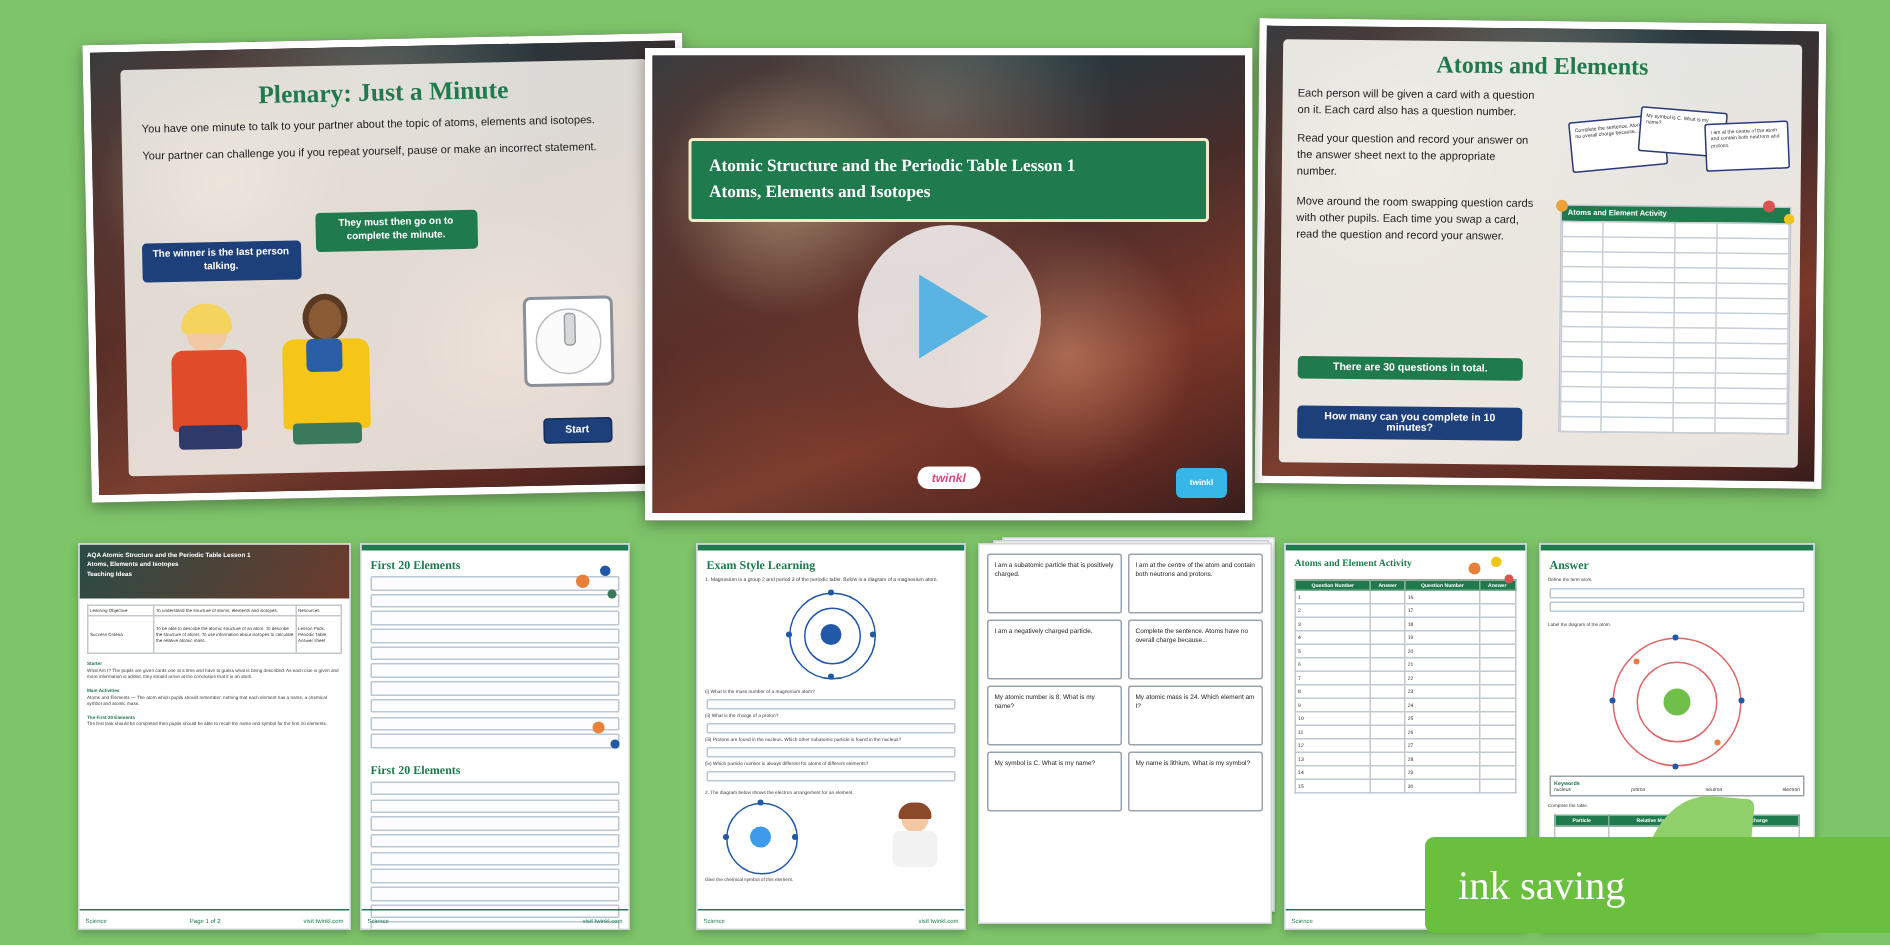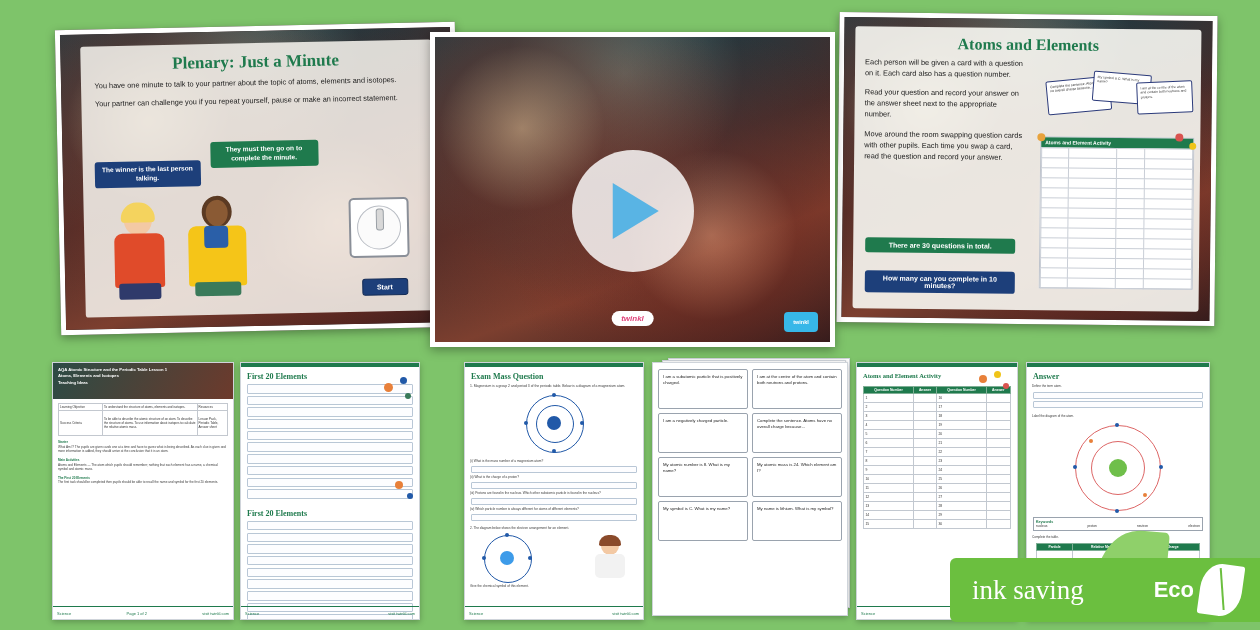--- a/index.html
+++ b/index.html
@@ -251,20 +251,24 @@
           <div class="timer-needle"></div>
         </div>
         <div class="start-btn">Start</div>
       </div>
     </div>
   </div>
 
   <div class="slide" id="slide-centre">
     <div class="nebula"></div>
     <div class="slide-inner">
+      <div class="vid-title">
+        <div>Atomic Structure and the Periodic Table Lesson 1</div>
+        <div>Atoms, Elements and Isotopes</div>
+      </div>
       <div class="play-circle">
         <div class="play-tri"></div>
       </div>
       <div class="twinkl-pill">twinkl</div>
       <div class="twinkl-badge">twinkl</div>
     </div>
   </div>
 
   <div class="slide" id="slide-right">
     <div class="nebula"></div>
@@ -461,21 +465,21 @@
     <div class="dot" style="right:16px;top:118px;width:8px;height:8px;background:#e8803a;"></div>
     <div class="dot" style="right:6px;top:130px;width:6px;height:6px;background:#2159a8;"></div>
     <div class="doc-foot">
       <span>Science</span>
       <span>visit twinkl.com</span>
     </div>
   </div>
 
   <div class="doc" id="doc3">
     <div class="doc-top"></div>
-    <div class="doc-h">Exam Mass Question</div>
+    <div class="doc-h">Exam Style Learning</div>
     <div class="tinytext" style="font-size:3.4px;">1. Magnesium is a group 2 and period 3 of the periodic table. Below is a diagram of a magnesium atom.</div>
 
     <div class="atom-diagram" style="width:60px;height:60px;margin:4px auto;">
       <div class="orbit" style="left:2px;top:2px;width:56px;height:56px;border-color:#2159a8;"></div>
       <div class="orbit" style="left:12px;top:12px;width:36px;height:36px;border-color:#2159a8;"></div>
       <div class="nucleus" style="width:14px;height:14px;background:#2159a8;"></div>
       <div class="edot" style="left:28px;top:0px;"></div>
       <div class="edot" style="left:0px;top:28px;"></div>
       <div class="edot" style="right:0px;top:28px;"></div>
       <div class="edot" style="left:28px;bottom:0px;"></div>
@@ -704,19 +708,15 @@
       </table>
     <div class="doc-foot">
       <span>Science</span>
       <span>visit twinkl.com</span>
     </div>
   </div>
 
   <div class="leaf-big"></div>
   <div class="eco">
     <div class="eco-text">ink saving</div>
-    <div class="eco-right">
-      <span class="eco-eco">Eco</span>
-      <span class="eco-leaf"></span>
-    </div>
   </div>
 
 </div>
 
 </body></html>

